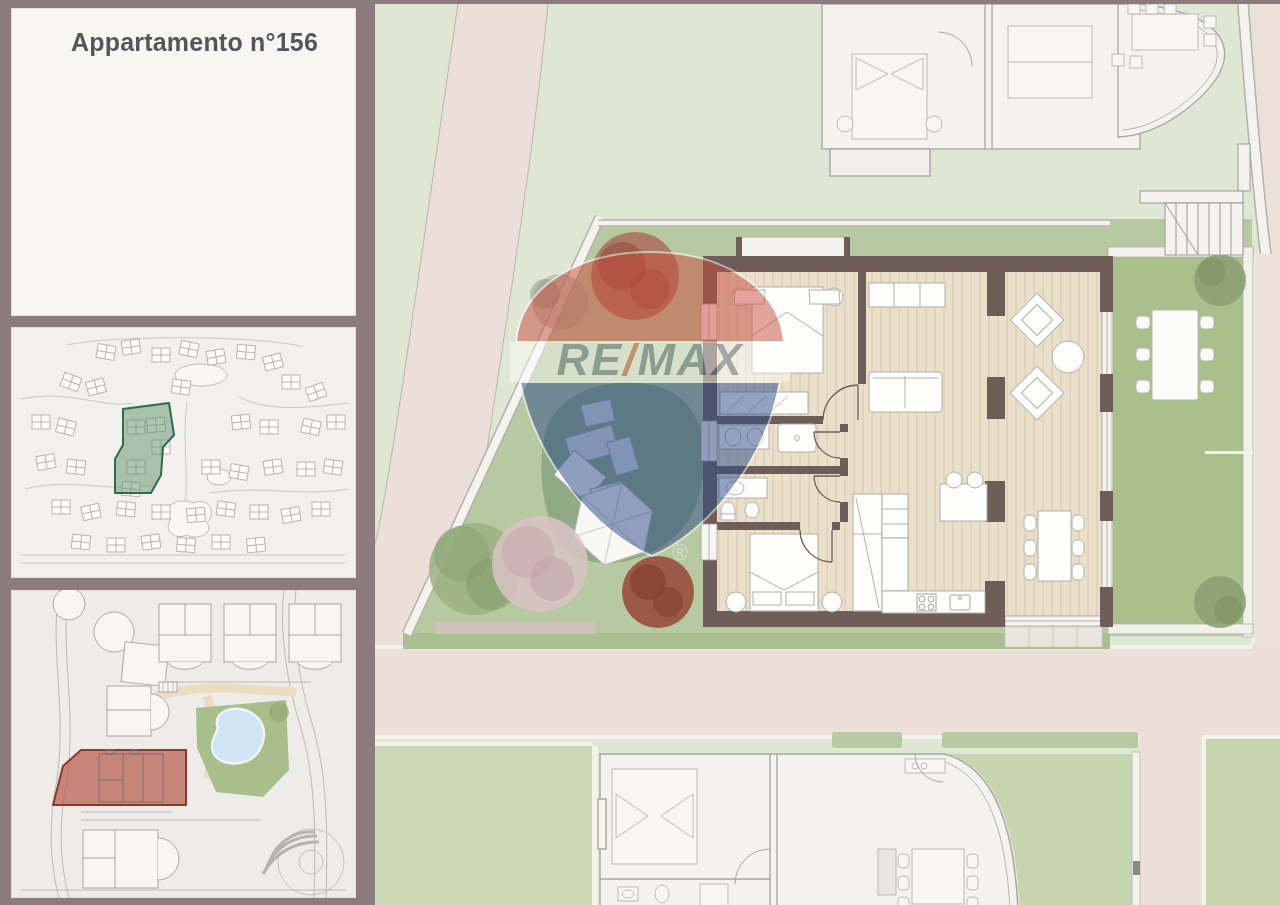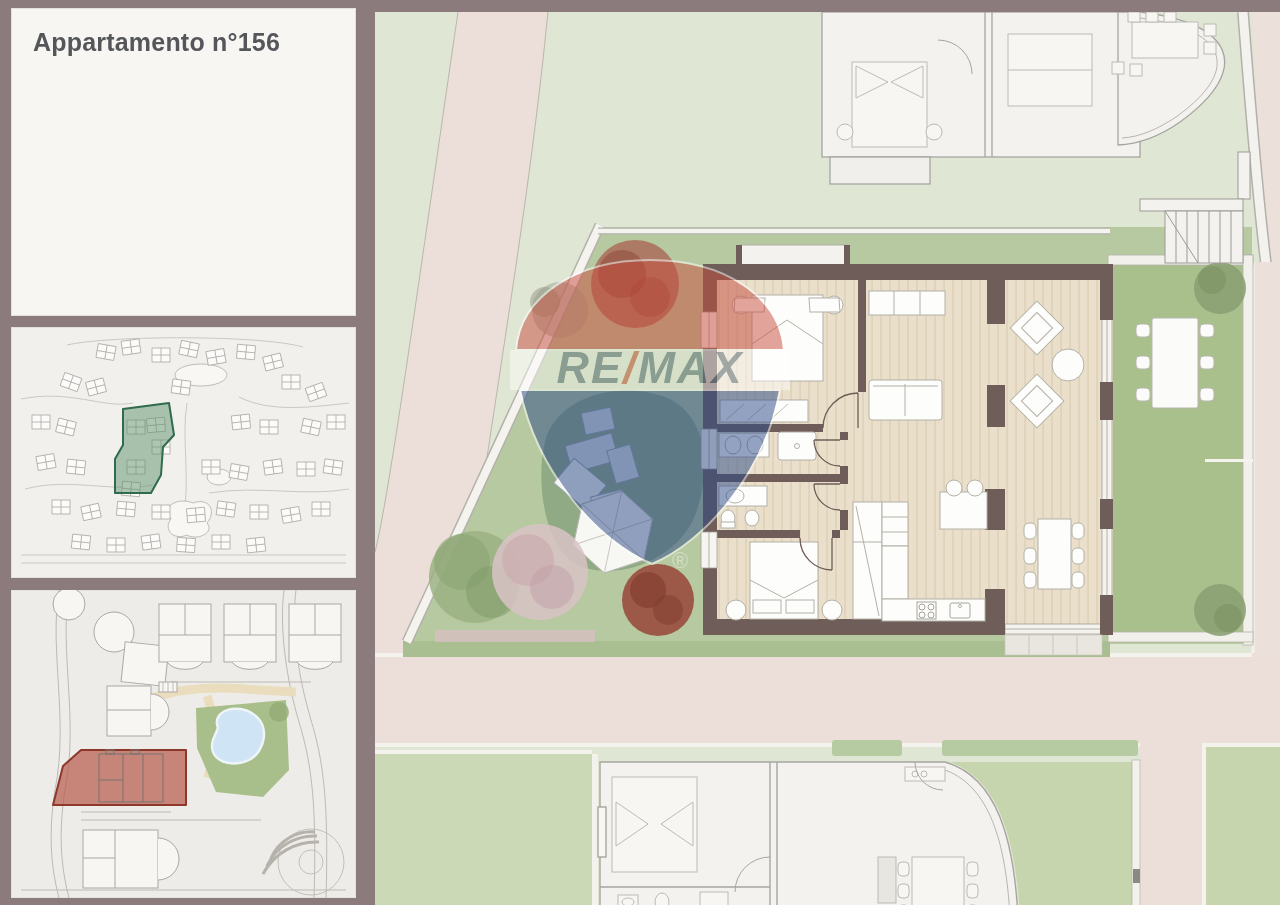--- a/index.html
+++ b/index.html
@@ -1,24 +1,24 @@
 <!DOCTYPE html>
 <html><head>
 <meta charset="utf-8">
 <style>
   html,body{margin:0;padding:0;background:#8b7b7d;}
   .stage{position:relative;width:1280px;height:905px;background:#8b7b7d;overflow:hidden;
          font-family:"Liberation Sans",sans-serif;}
   .panel{position:absolute;left:11px;width:345px;background:#f7f6f3;box-shadow:inset 0 0 0 1px #e3e1dc;}
-  .panel-title{top:8px;height:308px;}
+  .panel-title{top:8px;height:308px;text-align:center;}
   .panel-title .title{padding:20px 0 0 22px;font-size:25px;font-weight:bold;color:#54565a;letter-spacing:.2px;}
   .panel-master{top:327px;height:251px;background:#f1f0ed;}
   .panel-site{top:590px;height:308px;background:#eeece9;}
   .panel svg{display:block;}
-  .main{position:absolute;left:375px;top:12px;width:905px;height:650px;}
+  .main{position:absolute;left:375px;top:4px;width:905px;height:650px;}
   svg text{font-family:"Liberation Sans",sans-serif;}
 </style>
 </head>
 <body>
 
 <div class="stage">
 
   <div class="panel panel-title">
     <div class="title">Appartamento n°156</div>
   </div>

